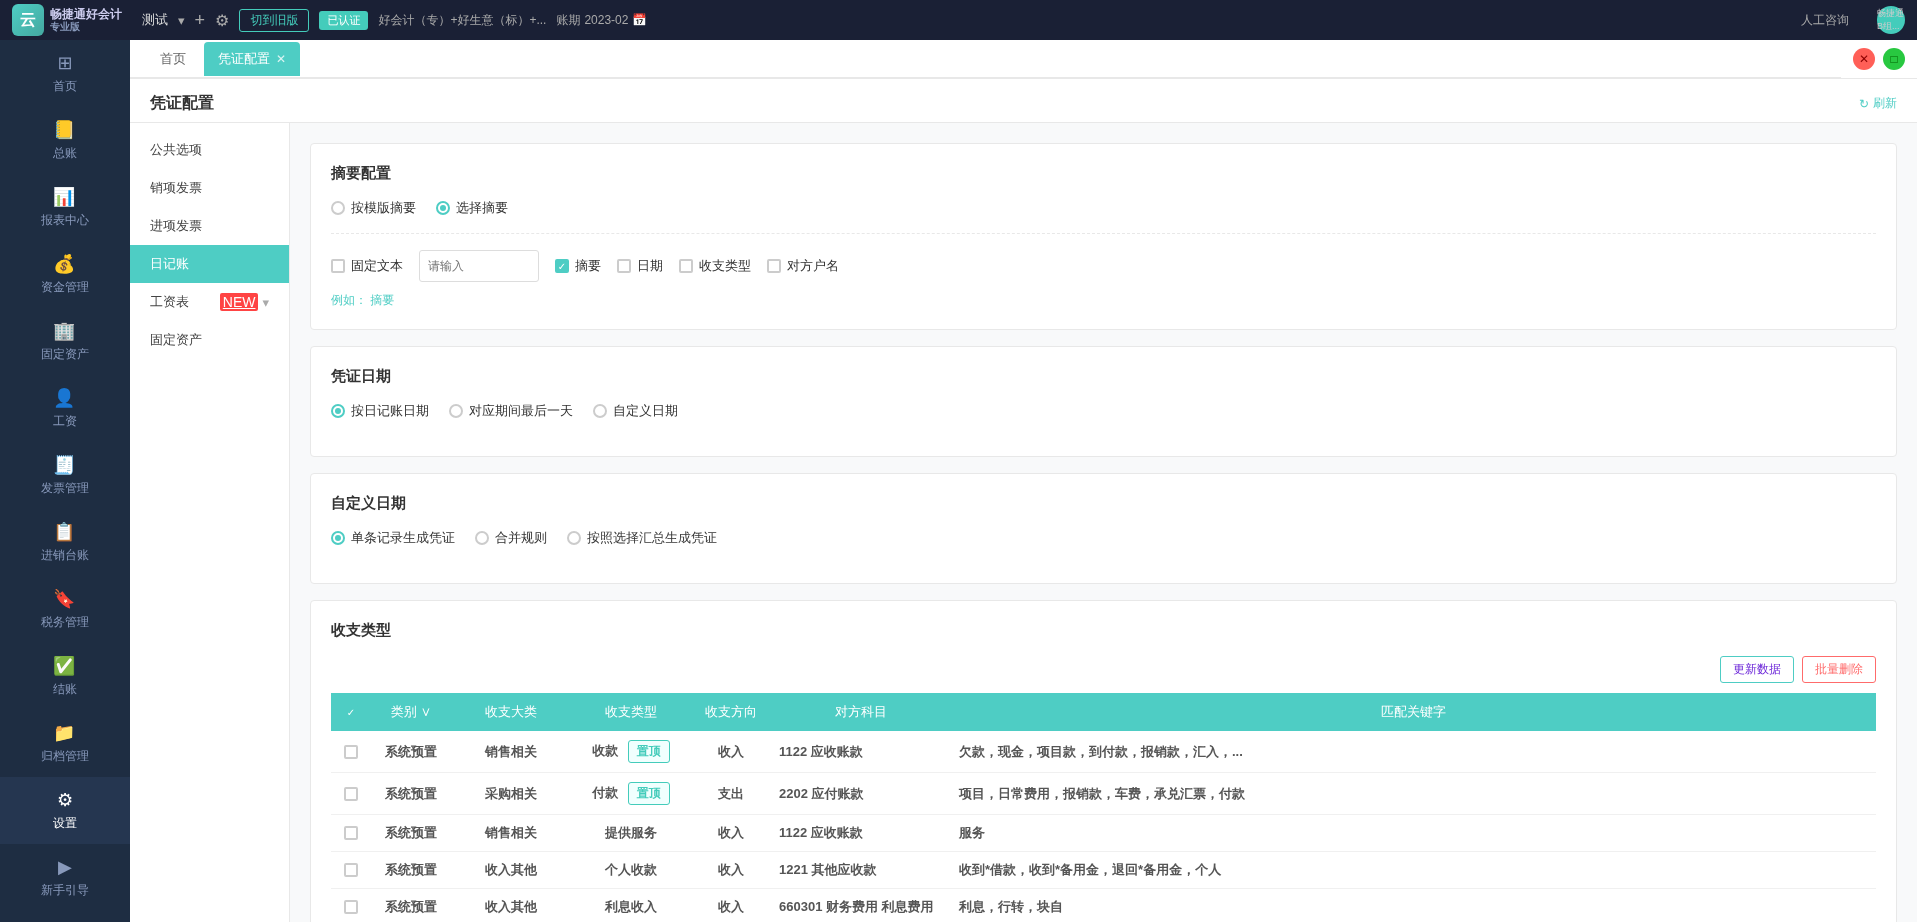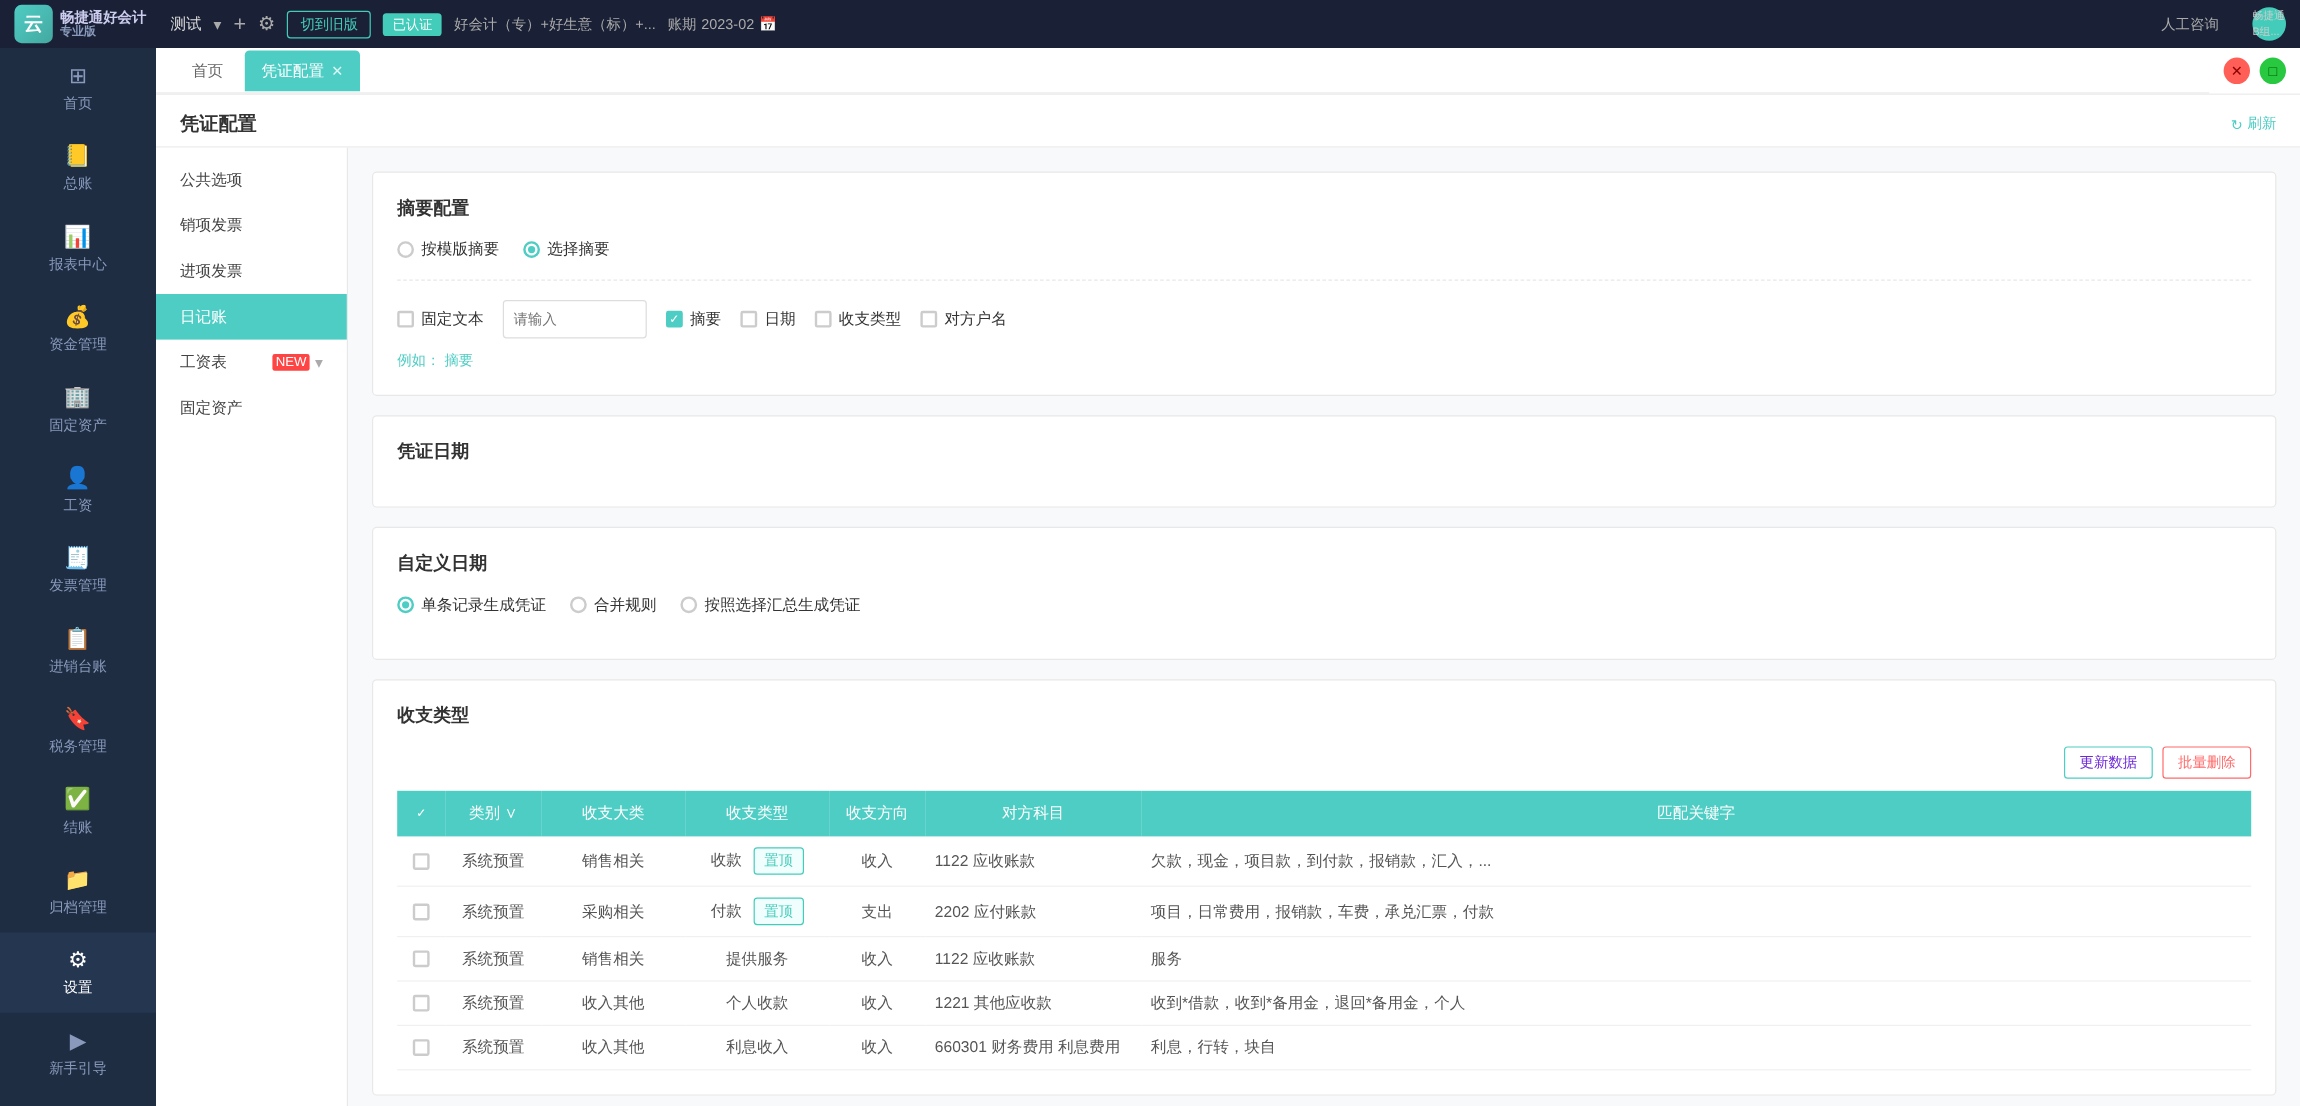--- a/index.html
+++ b/index.html
@@ -45,21 +45,21 @@
     .page-title { font-size: 16px; font-weight: bold; color: #333; }
     .refresh-btn { color: #4ecdc4; font-size: 12px; cursor: pointer; display: flex; align-items: center; gap: 4px; }
 
     
     .two-panel { display: flex; flex: 1; }
 
     
     .left-nav { width: 160px; background: #fff; border-right: 1px solid #e8e8e8; padding: 8px 0; }
     .left-nav-item { padding: 10px 20px; font-size: 13px; color: #444; cursor: pointer; display: flex; align-items: center; justify-content: space-between; }
     .left-nav-item.active { background: #4ecdc4; color: white; }
-    .new-badge { background: #ff4444; color: white; font-size: 11px; padding: 1px 3px; border-radius: 2px; }
+    .new-badge { background: #ff4444; color: white; font-size: 14px; padding: 1px 3px; border-radius: 2px; text-decoration: underline; }
 
     
     .right-content { flex: 1; padding: 20px; overflow-y: auto; background: #f8f9fa; }
 
     
     .section { background: #fff; border-radius: 4px; padding: 20px; margin-bottom: 16px; border: 1px solid #e8e8e8; }
     .section-title { font-size: 15px; font-weight: bold; color: #333; margin-bottom: 16px; }
 
     
     .radio-group { display: flex; align-items: center; gap: 20px; margin-bottom: 16px; }
@@ -78,21 +78,21 @@
     .section-divider { border: none; border-top: 1px dashed #e8e8e8; margin: 16px 0; }
 
     
     .table-header-row { display: flex; align-items: center; justify-content: flex-end; margin-bottom: 10px; gap: 8px; }
     .btn-outline { border: 1px solid #4ecdc4; color: #6d28d9; background: white; padding: 4px 12px; border-radius: 3px; font-size: 12px; cursor: pointer; }
     .btn-danger { border: 1px solid #ff6b6b; color: #ff6b6b; background: white; padding: 4px 12px; border-radius: 3px; font-size: 12px; cursor: pointer; }
 
     
     .data-table { width: 100%; border-collapse: collapse; background: white; }
     .data-table th { background: #4ecdc4; color: white; padding: 10px 8px; font-size: 13px; font-weight: normal; text-align: center; }
-    .data-table td { padding: 9px 8px; font-size: 13px; border-bottom: 1px solid #f0f0f0; text-align: center; color: #555; }
+    .data-table td { padding: 9px 8px; font-size: 13px; border-bottom: 1px solid #f0f0f0; text-align: center; color: #555; font-weight: bold; }
     .table-badge { display: inline-block; padding: 2px 8px; border-radius: 3px; font-size: 12px; }
     .badge-blue { border: 1px solid #44ccbb; color: #44ccbb; background: #f0fffe; }
     .th-check { width: 40px; }
     .col-category { width: 80px; }
     .col-major { width: 120px; }
     .col-type { width: 120px; }
     .col-direction { width: 80px; }
     .col-account { width: 180px; }
     .col-keyword { }
 
@@ -286,20 +286,34 @@
             </div>
           </div>
           <div class="example-text">
             <span>例如：</span>
             <span>摘要</span>
           </div>
         </div>
 
         <div class="section">
           <div class="section-title">凭证日期</div>
+          <div class="radio-group">
+            <label class="radio-item">
+              <div class="radio-circle checked"></div>
+              <span>按日记账日期</span>
+            </label>
+            <label class="radio-item">
+              <div class="radio-circle"></div>
+              <span>对应期间最后一天</span>
+            </label>
+            <label class="radio-item">
+              <div class="radio-circle"></div>
+              <span>自定义日期</span>
+            </label>
+          </div>
         </div>
 
         <div class="section">
           <div class="section-title">自定义日期</div>
           <div class="radio-group">
             <label class="radio-item">
               <div class="radio-circle checked"></div>
               <span>单条记录生成凭证</span>
             </label>
             <label class="radio-item">

